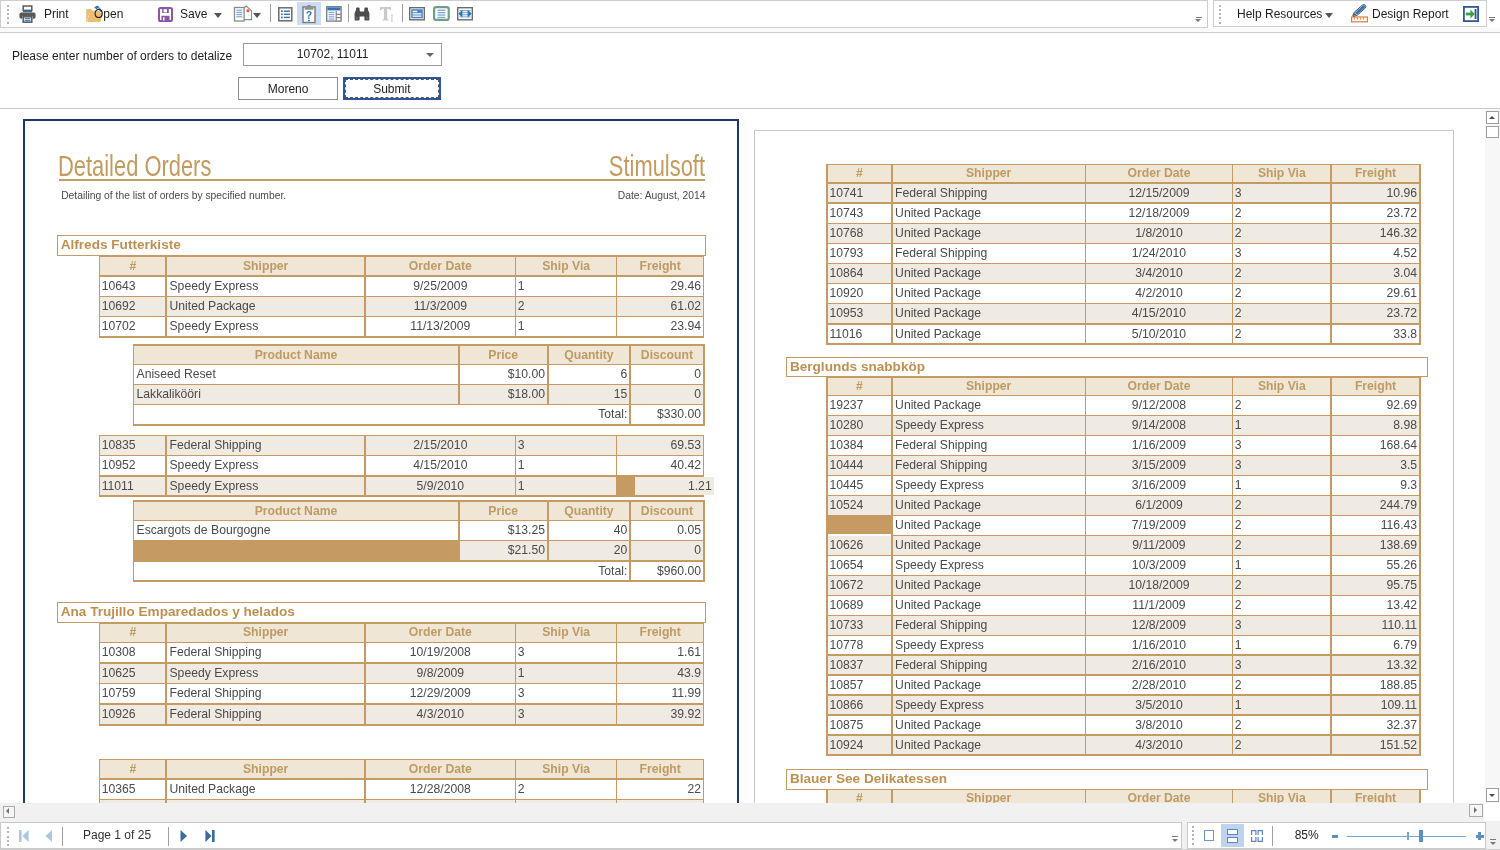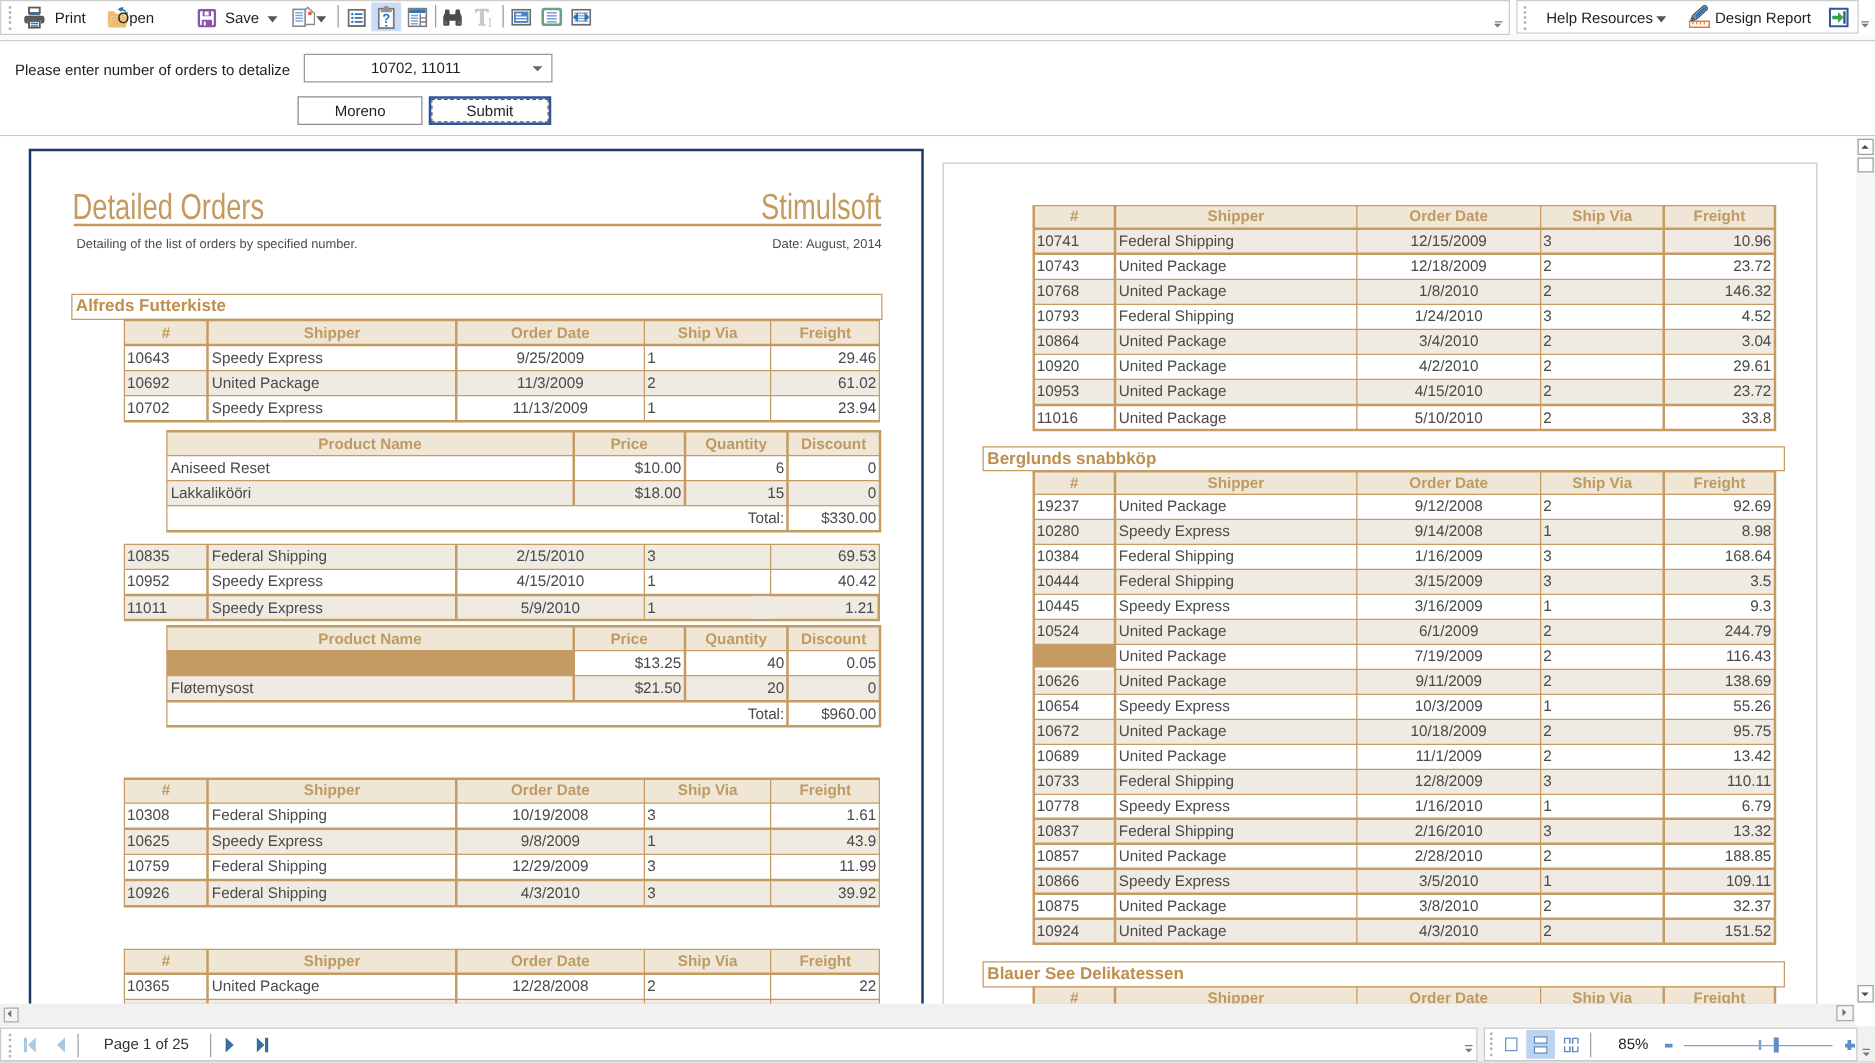--- a/index.html
+++ b/index.html
@@ -239,37 +239,38 @@
       <div class="cell c r" style="left:518.8px;top:1.5px;width:85.5px;height:18.8px;line-height:18.8px">69.53</div>
       <div class="cell w l" style="left:1.5px;top:21.8px;width:65.3px;height:18.8px;line-height:18.8px">10952</div>
       <div class="cell w l2" style="left:68.3px;top:21.8px;width:197.4px;height:18.8px;line-height:18.8px">Speedy Express</div>
       <div class="cell w ct" style="left:267.2px;top:21.8px;width:148.9px;height:18.8px;line-height:18.8px">4/15/2010</div>
       <div class="cell w l" style="left:417.6px;top:21.8px;width:99.7px;height:18.8px;line-height:18.8px">1</div>
       <div class="cell w r" style="left:518.8px;top:21.8px;width:85.5px;height:18.8px;line-height:18.8px">40.42</div>
       <div class="cell c l" style="left:1.5px;top:42.1px;width:65.3px;height:18.8px;line-height:18.8px">11011</div>
       <div class="cell c l2" style="left:68.3px;top:42.1px;width:197.4px;height:18.8px;line-height:18.8px">Speedy Express</div>
       <div class="cell c ct" style="left:267.2px;top:42.1px;width:148.9px;height:18.8px;line-height:18.8px">5/9/2010</div>
       <div class="cell c l" style="left:417.6px;top:42.1px;width:99.7px;height:18.8px;line-height:18.8px">1</div>
-      <div class="cell c r" style="left:503px;top:42.1px;width:100px;height:18.8px;line-height:18.8px">1.21</div>
+      <div class="cell c r" style="left:536px;top:42.1px;width:79px;height:18.8px;line-height:18.8px">1.21</div>
     </div>
 <div class="g" style="left:132.5px;top:391.2px;width:572.0px;height:81.55px">
       <div class="cell h" style="left:1.5px;top:1.5px;width:324.0px;height:18.1px;line-height:18.1px">Product Name</div>
       <div class="cell h" style="left:327.0px;top:1.5px;width:87.5px;height:18.1px;line-height:18.1px">Price</div>
       <div class="cell h" style="left:416.0px;top:1.5px;width:80.9px;height:18.1px;line-height:18.1px">Quantity</div>
       <div class="cell h" style="left:498.4px;top:1.5px;width:72.1px;height:18.1px;line-height:18.1px">Discount</div>
+      <div class="cell w l2" style="left:1.5px;top:21.1px;width:324.0px;height:18.65px;line-height:18.65px">Escargots de Bourgogne</div>
       <div class="cell w r" style="left:327.0px;top:21.1px;width:87.5px;height:18.65px;line-height:18.65px">$13.25</div>
       <div class="cell w r" style="left:416.0px;top:21.1px;width:80.9px;height:18.65px;line-height:18.65px">40</div>
       <div class="cell w r" style="left:498.4px;top:21.1px;width:72.1px;height:18.65px;line-height:18.65px">0.05</div>
-      <div class="cell c l2" style="left:1.5px;top:41.25px;width:324.0px;height:18.65px;line-height:18.65px">Fløtemysost</div>
       <div class="cell c r" style="left:327.0px;top:41.25px;width:87.5px;height:18.65px;line-height:18.65px">$21.50</div>
       <div class="cell c r" style="left:416.0px;top:41.25px;width:80.9px;height:18.65px;line-height:18.65px">20</div>
       <div class="cell c r" style="left:498.4px;top:41.25px;width:72.1px;height:18.65px;line-height:18.65px">0</div>
       <div class="cell w r" style="left:1.5px;top:61.4px;width:495.4px;height:18.65px;line-height:18.65px">Total:</div>
       <div class="cell w r" style="left:498.4px;top:61.4px;width:72.1px;height:18.65px;line-height:18.65px">$960.00</div>
     </div>
+<div class="gbox" style="left:57.2px;top:493.3px;width:648.5px;height:21px;line-height:18px">Ana Trujillo Emparedados y helados</div>
 <div class="g" style="left:98.7px;top:513.3px;width:605.8px;height:103.3px">
       <div class="cell h" style="left:1.5px;top:1.5px;width:65.3px;height:17.9px;line-height:17.9px">#</div>
       <div class="cell h" style="left:68.3px;top:1.5px;width:197.4px;height:17.9px;line-height:17.9px">Shipper</div>
       <div class="cell h" style="left:267.2px;top:1.5px;width:148.9px;height:17.9px;line-height:17.9px">Order Date</div>
       <div class="cell h" style="left:417.6px;top:1.5px;width:99.7px;height:17.9px;line-height:17.9px">Ship Via</div>
       <div class="cell h" style="left:518.8px;top:1.5px;width:85.5px;height:17.9px;line-height:17.9px">Freight</div>
       <div class="cell w l" style="left:1.5px;top:20.9px;width:65.3px;height:19.1px;line-height:19.1px">10308</div>
       <div class="cell w l2" style="left:68.3px;top:20.9px;width:197.4px;height:19.1px;line-height:19.1px">Federal Shipping</div>
       <div class="cell w ct" style="left:267.2px;top:20.9px;width:148.9px;height:19.1px;line-height:19.1px">10/19/2008</div>
       <div class="cell w l" style="left:417.6px;top:20.9px;width:99.7px;height:19.1px;line-height:19.1px">3</div>

